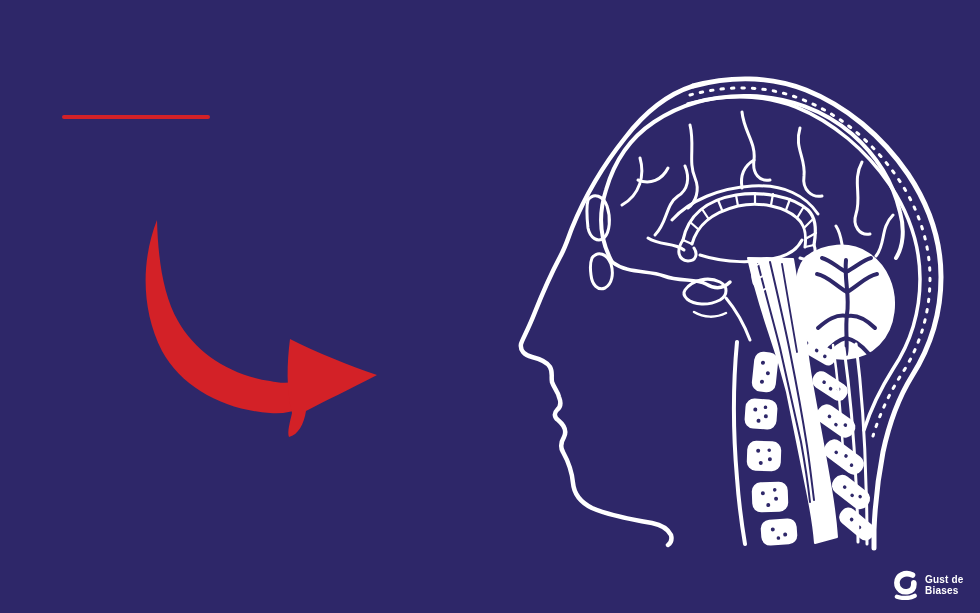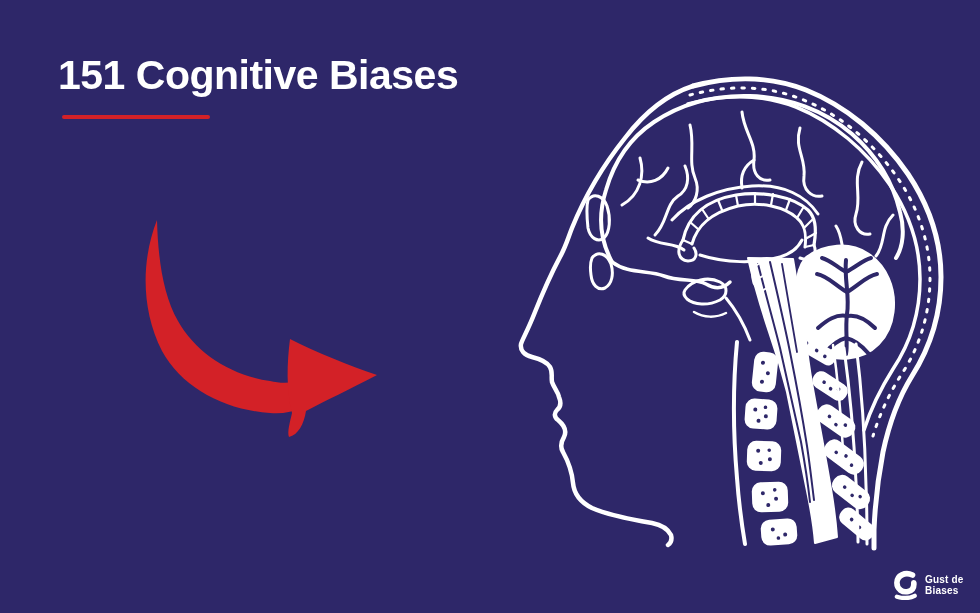--- a/index.html
+++ b/index.html
@@ -44,21 +44,20 @@
   .logo-text{
     font-size:10px;font-weight:bold;line-height:1.1;letter-spacing:.2px;
     color:var(--ink);white-space:nowrap;
   }
 </style>
 </head>
 <body>
 
 <div class="canvas">
 
-  <div class="title">151 Cognitive Biases</div>
   <div class="title-underline"></div>
 
   <svg class="arrow-svg" viewBox="0 0 260 245" aria-hidden="true">
     <g>
       <path d="M27,17 C12,55 10,105 32,148 C52,185 95,207 140,210 C152,211 163,209 172,205 L176,176 C165,180 152,181 140,178 C100,172 66,150 48,118 C33,92 28,55 27,17 Z"></path>
       <path d="M160,136 C188,150 218,162 247,172 C220,186 193,199 176,208 C174,221 168,232 159,234 C157,229 160,219 162,210 C156,186 157,160 160,136 Z"></path>
     </g>
   </svg>
 
   <svg class="head-svg" viewBox="0 0 980 613" aria-hidden="true">

